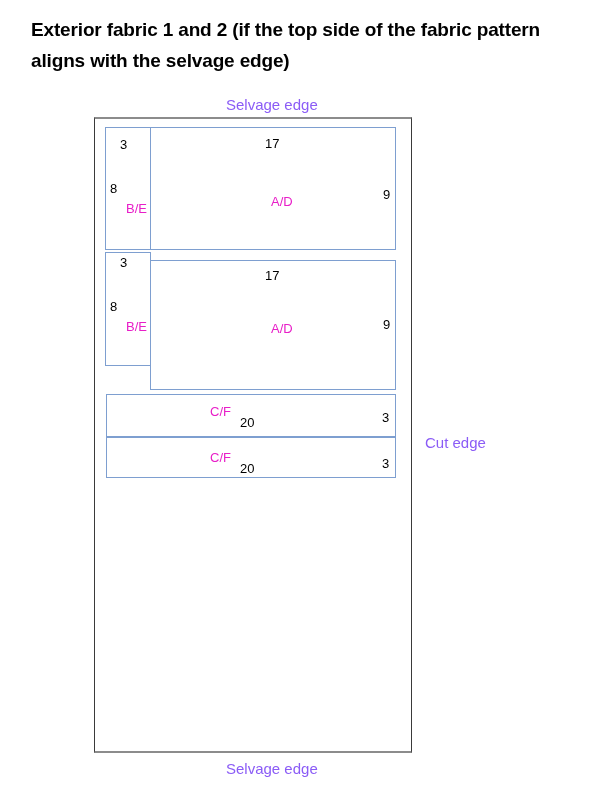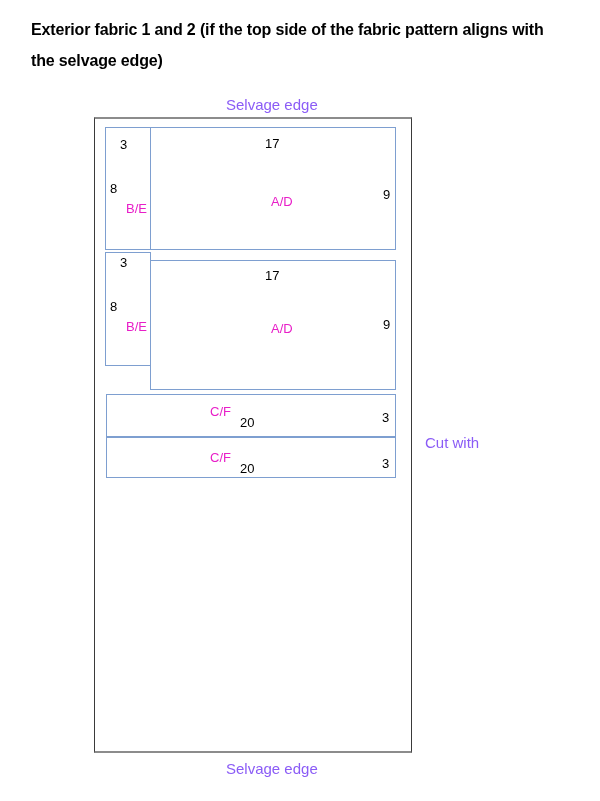--- a/index.html
+++ b/index.html
@@ -15,21 +15,21 @@
     color: #000000;
     overflow: hidden;
   }
 
   
   #title {
     position: absolute;
     left: 31px;
     top: 14px;
     width: 540px;
-    font-size: 16px;
+    font-size: 19px;
     font-weight: bold;
     line-height: 31px;
     letter-spacing: -0.15px;
     color: #000000;
   }
 
   
   .edge-label {
     position: absolute;
     font-size: 15px;
@@ -88,21 +88,21 @@
   #piece-cf-1 { left: 106px; top: 394px; width: 290px; height: 43px; }
   #piece-cf-2 { left: 106px; top: 437px; width: 290px; height: 41px; }
 </style>
 </head>
 <body>
 
 <div id="title">Exterior fabric 1 and 2 (if the top side of the fabric pattern aligns with the selvage edge)</div>
 
 <div class="edge-label" id="selvage-top">Selvage edge</div>
 <div class="edge-label" id="selvage-bottom">Selvage edge</div>
-<div class="edge-label" id="cut-edge">Cut with</div>
+<div class="edge-label" id="cut-edge">Cut edge</div>
 
 <div id="fabric"></div>
 
 <div class="piece" id="piece-be-1"></div>
 <div class="lbl num" style="left:120px; top:138px;">3</div>
 <div class="lbl num" style="left:110px; top:182px;">8</div>
 <div class="lbl name" style="left:110px; top:202px;">B/E</div>
 
 <div class="piece" id="piece-ad-1"></div>
 <div class="lbl num" style="left:265px; top:137px;">17</div>

